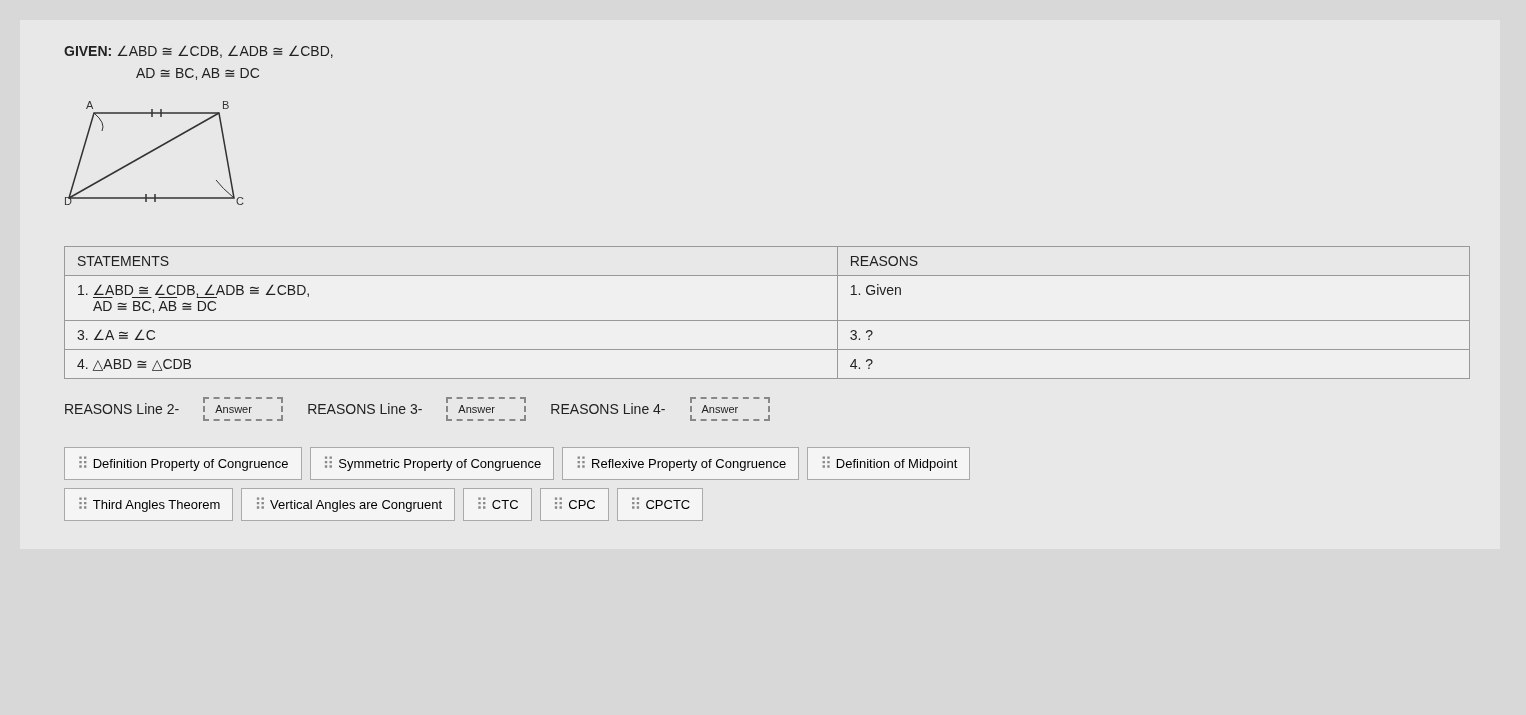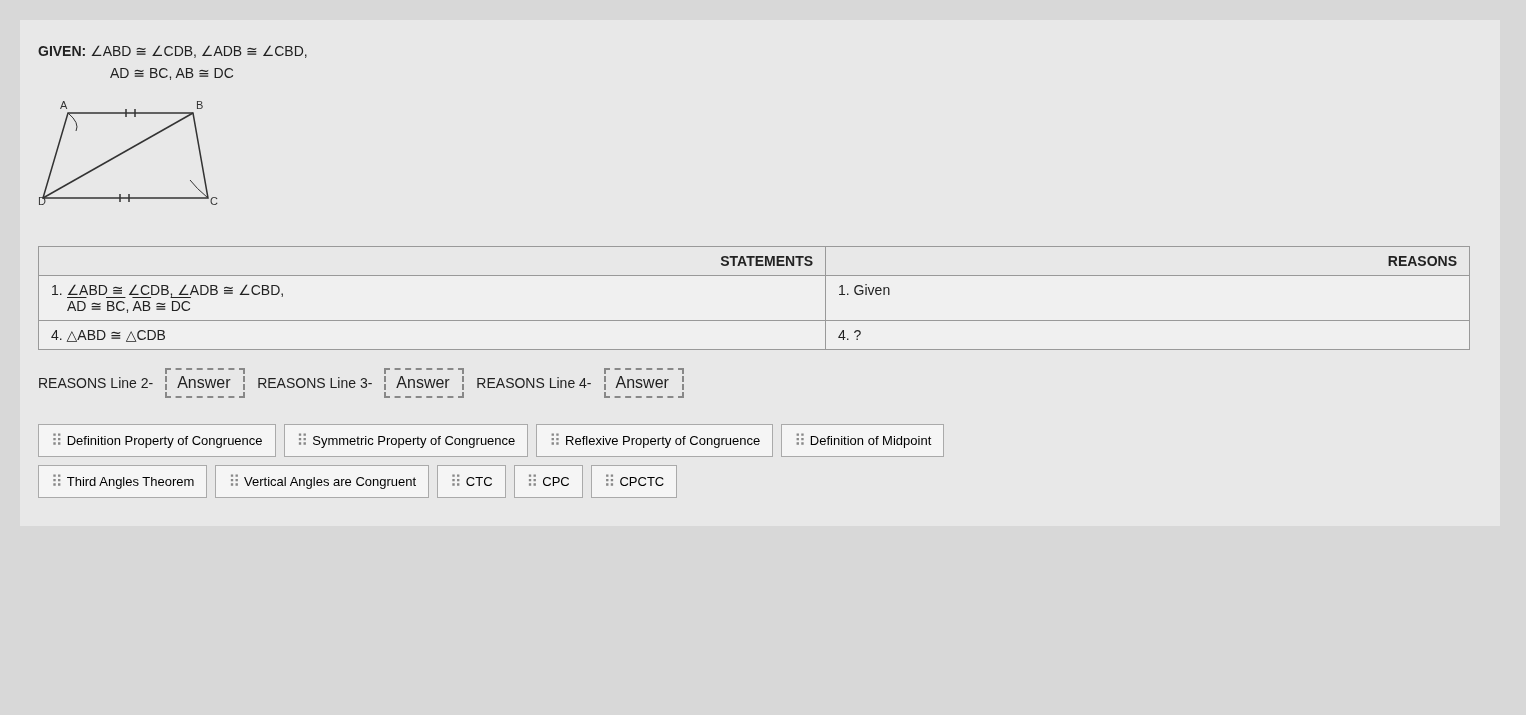--- a/index.html
+++ b/index.html
@@ -5,21 +5,21 @@
     * { box-sizing: border-box; margin: 0; padding: 0; }
     body {
       font-family: Arial, sans-serif;
       background: #d8d8d8;
       font-size: 14px;
       color: #222;
       padding: 20px;
     }
     .page-container {
       background: #e8e8e8;
-      padding: 20px 30px 20px 18px;
+      padding: 20px 30px 20px 44px;
       max-width: 1480px;
     }
     .given-section {
       margin-bottom: 8px;
     }
     .given-section p {
       line-height: 1.6;
     }
     .prove-section {
       margin-bottom: 16px;
@@ -30,46 +30,46 @@
     .proof-table {
       width: 100%;
       border-collapse: collapse;
       border: 1px solid #999;
       background: #f0f0f0;
       margin-bottom: 12px;
     }
     .proof-table th {
       border: 1px solid #999;
       padding: 6px 12px;
-      text-align: right;
-      font-weight: bold;
+      text-align: left;
+      font-weight: normal;
       background: #e8e8e8;
     }
     .proof-table td {
       border: 1px solid #999;
       padding: 6px 12px;
       vertical-align: top;
       margin-top: 16px;
     }
     .statements-col { width: 55%; }
     .reasons-col { width: 45%; }
     .reasons-line {
       display: flex;
       align-items: center;
-      gap: 12px;
+      gap: 24px;
       flex-wrap: wrap;
       margin-bottom: 20px;
       padding: 6px 0;
     }
     .answer-box {
       border: 2px dashed #888;
       padding: 4px 10px;
       min-width: 80px;
       background: transparent;
-      font-size: 16px;
+      font-size: 11px;
     }
     .drag-options-row {
       display: flex;
       flex-wrap: wrap;
       gap: 8px;
       margin-bottom: 8px;
     }
     .drag-btn {
       border: 1px solid #aaa;
       background: #f5f5f5;
@@ -139,20 +139,24 @@
         <th class="reasons-col">REASONS</th>
       </tr>
     </thead>
     <tbody>
       <tr>
         <td>
           <span>1. ∠ABD ≅ ∠CDB, ∠ADB ≅ ∠CBD,</span><br>
           <span style="padding-left:16px;"><span class="overline">AD</span> ≅ <span class="overline">BC</span>, <span class="overline">AB</span> ≅ <span class="overline">DC</span></span>
         </td>
         <td>1. Given</td>
+      </tr>
+      <tr>
+        <td>3. ∠A ≅ ∠C</td>
+        <td>3. ?</td>
       </tr>
       <tr>
         <td>4. △ABD ≅ △CDB</td>
         <td>4. ?</td>
       </tr>
     </tbody>
   </table>
 
   <div class="reasons-line">
     <span>REASONS Line 2-</span>

